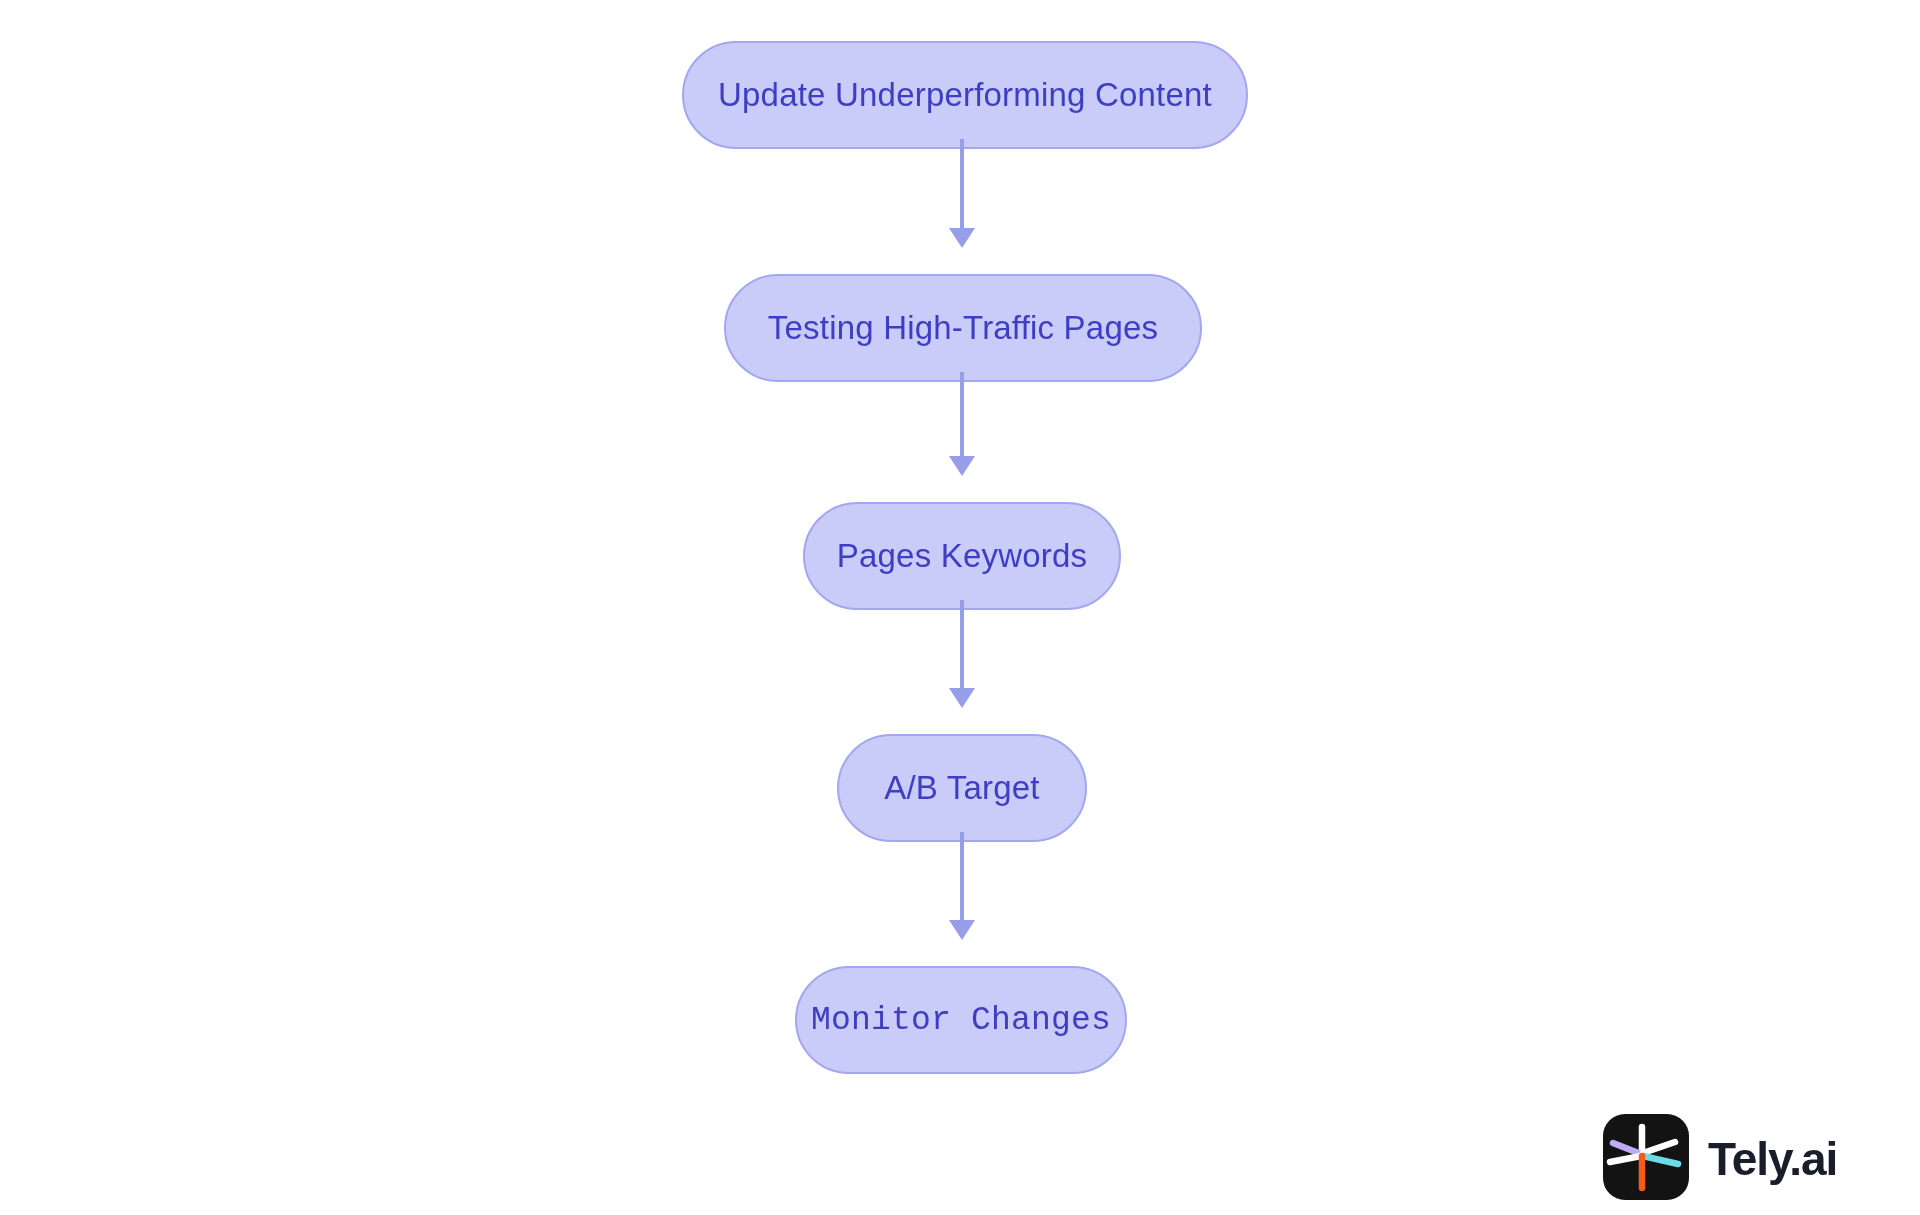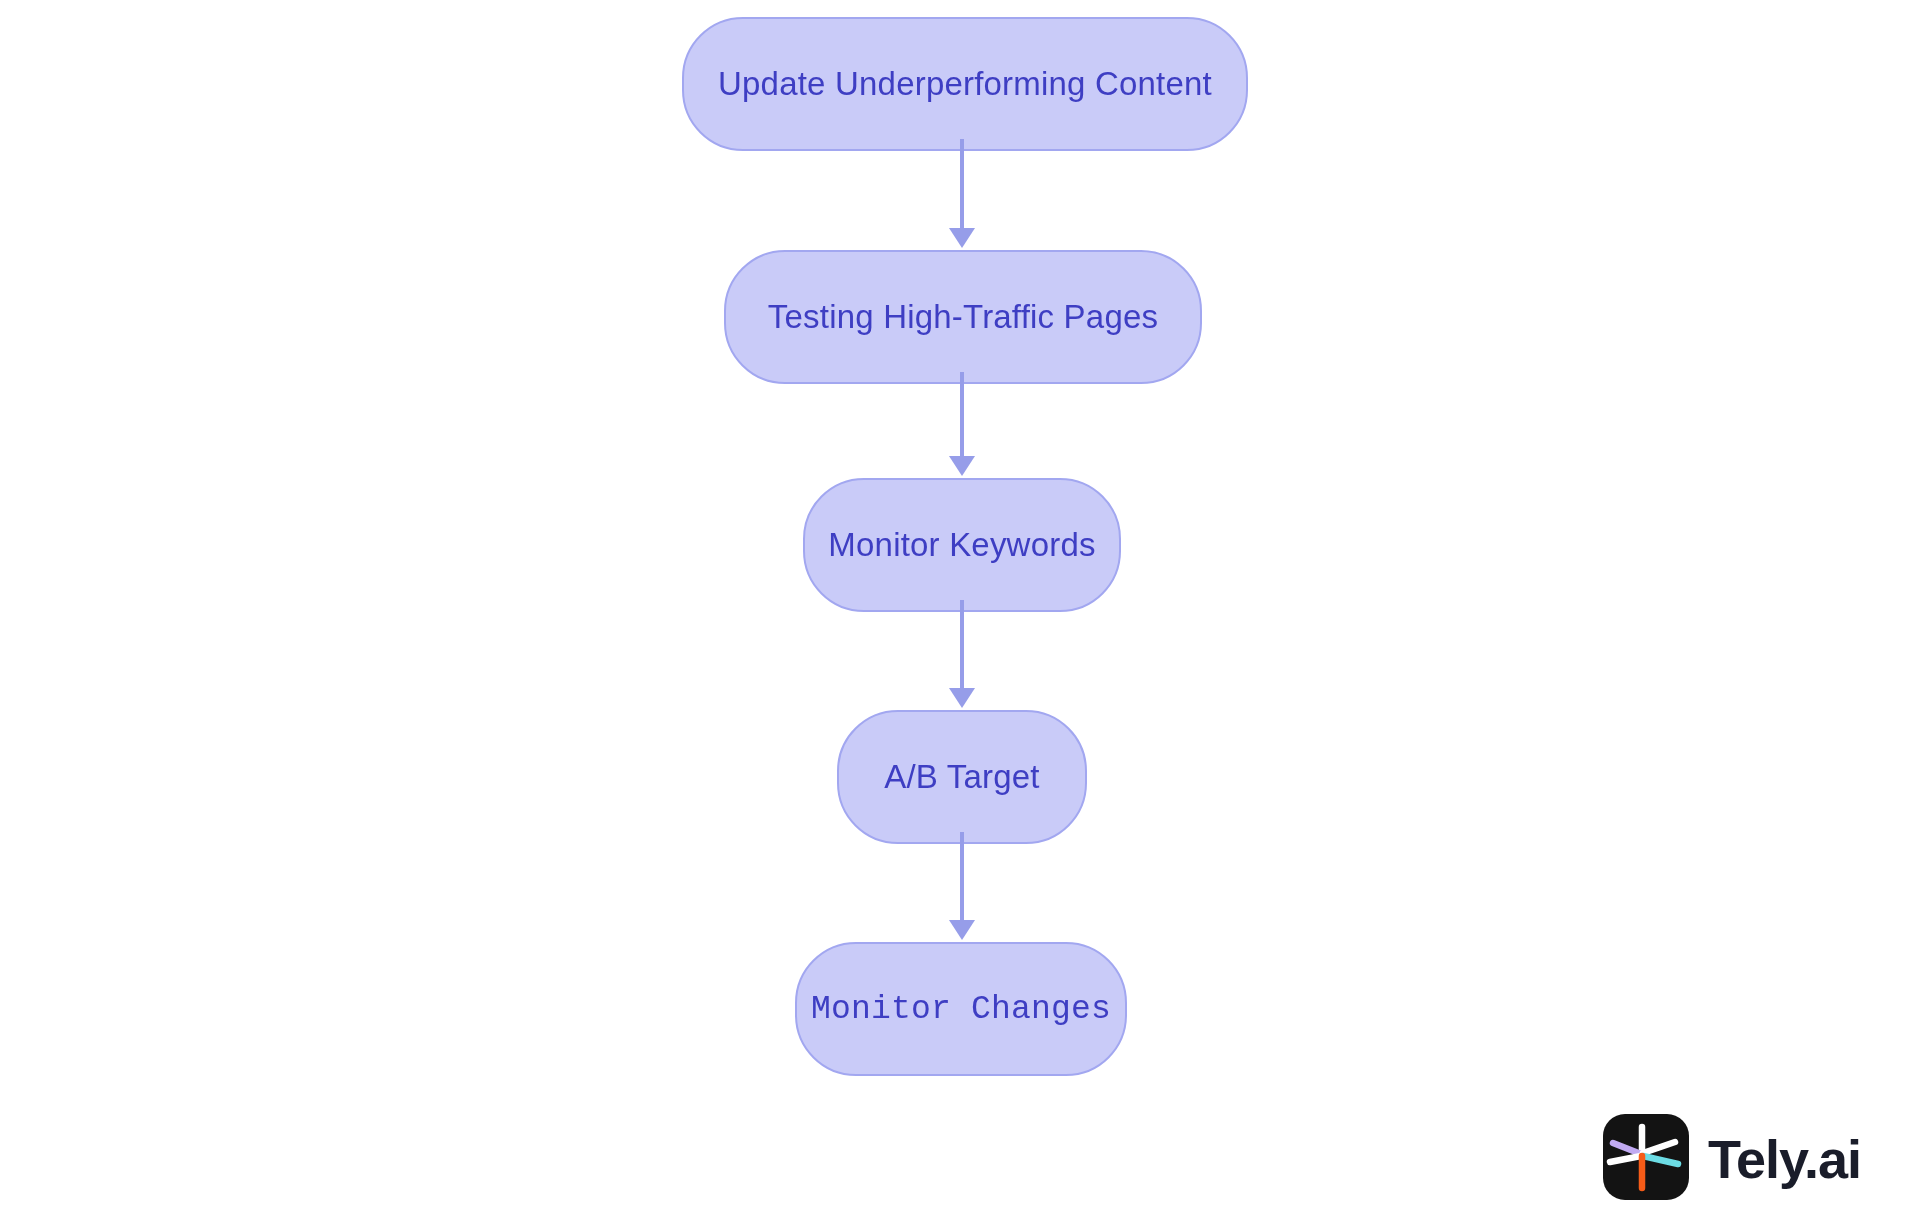--- a/index.html
+++ b/index.html
@@ -18,31 +18,32 @@
     font-family: "Liberation Sans", sans-serif;
     overflow: hidden;
   }
   .canvas {
     position: relative;
     width: 1920px; height: 1215px;
     background: var(--page-bg);
   }
   .flow-node {
     position: absolute;
-    height: 134px;
+    height: 108px;
     background: var(--node-fill);
     border: 2px solid var(--node-border);
     border-radius: 61px;
     display: flex;
     align-items: center;
     justify-content: center;
     color: var(--node-text);
     font-size: 33px;
     letter-spacing: 0.2px;
     white-space: nowrap;
+    margin-top: 24px;
   }
   .node-1 { left: 682px; top: 17px;  width: 566px; }
   .node-2 { left: 724px; top: 250px; width: 478px; }
   .node-3 { left: 803px; top: 478px; width: 318px; }
   .node-4 { left: 837px; top: 710px; width: 250px; }
   .node-5 { left: 795px; top: 942px; width: 332px; font-family: Liberation Mono, monospace; }
 
   .arrow {
     position: absolute;
     left: 948px;
@@ -74,21 +75,21 @@
     align-items: center;
     gap: 19px;
   }
   .logo-mark {
     width: 86px; height: 86px;
     flex: 0 0 auto;
     display: block;
   }
   .logo-word {
     color: var(--logo-text);
-    font-size: 54px;
+    font-size: 46px;
     font-weight: 600;
     letter-spacing: -1px;
     line-height: 1;
     padding-top: 4px;
   }
 </style>
 </head>
 <body>
 
 <div class="canvas">
@@ -105,21 +106,21 @@
   <div class="flow-node node-2">
     <span>Testing High-Traffic Pages</span>
   </div>
 
   <div class="arrow arrow-2">
     <div class="line"></div>
     <div class="head"></div>
   </div>
 
   <div class="flow-node node-3">
-    <span>Monitor Keywords</span>
+    <span>Pages Keywords</span>
   </div>
 
   <div class="arrow arrow-3">
     <div class="line"></div>
     <div class="head"></div>
   </div>
 
   <div class="flow-node node-4">
     <span>A/B Target</span>
   </div>

